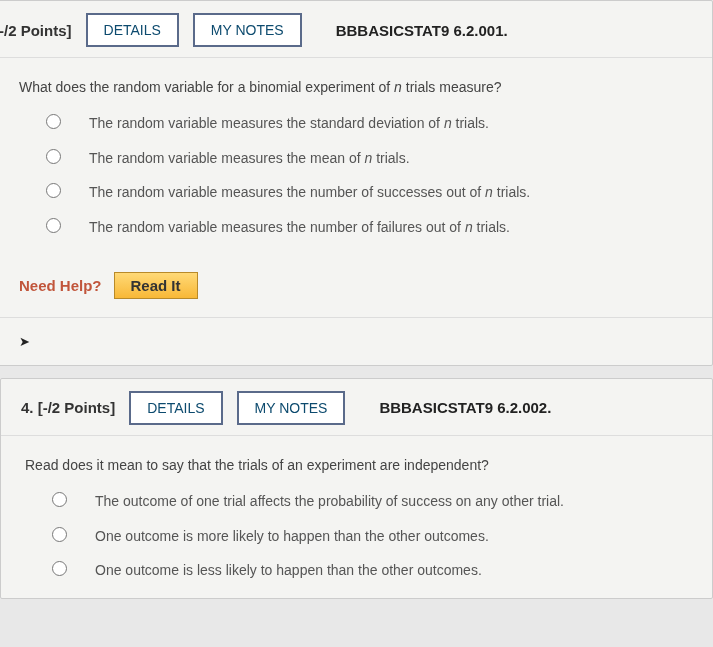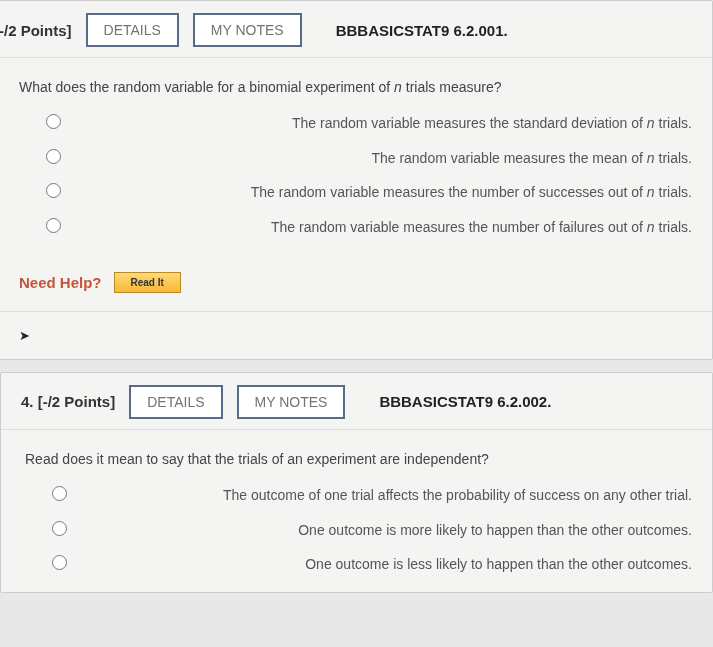--- a/index.html
+++ b/index.html
@@ -31,21 +31,21 @@
     font-size: 15px;
     padding-left: 4px;
     white-space: nowrap;
   }
   .btn {
     background: #fff;
     border: 2px solid #5a6a8a;
     padding: 7px 16px;
     font-size: 14px;
     font-weight: 500;
-    color: #737373;
+    color: #0c4a6e;
     cursor: pointer;
     font-family: inherit;
   }
   .ref {
     font-weight: bold;
     color: #222;
     font-size: 15px;
     margin-left: 20px;
   }
   .q-body {
@@ -57,24 +57,23 @@
   .q-text {
     margin-bottom: 14px;
     font-weight: 500;
   }
   .opts {
     padding-left: 22px;
   }
   .opt {
     display: flex;
     align-items: flex-start;
-    gap: 10px;
+    gap: 25px;
     margin-bottom: 12px;
     color: #555;
-    justify-content: space-between;
   }
   .opt input[type=radio] {
     width: 15px;
     height: 15px;
     margin-top: 2px;
     flex-shrink: 0;
   }
   .help-row {
     padding: 8px 24px 18px 24px;
     display: flex;
@@ -84,21 +83,21 @@
   }
   .need-help {
     color: #c1553b;
     font-weight: bold;
     font-size: 15px;
   }
   .read-it {
     background: linear-gradient(#ffd977, #f8b837);
     border: 1px solid #b88a2a;
     padding: 4px 16px;
-    font-size: 10px;
+    font-size: 15px;
     font-weight: bold;
     color: #333;
     cursor: pointer;
     font-family: inherit;
   }
   .submit-row {
     padding: 16px 24px 14px 24px;
   }
   .cursor {
     font-size: 13px;

